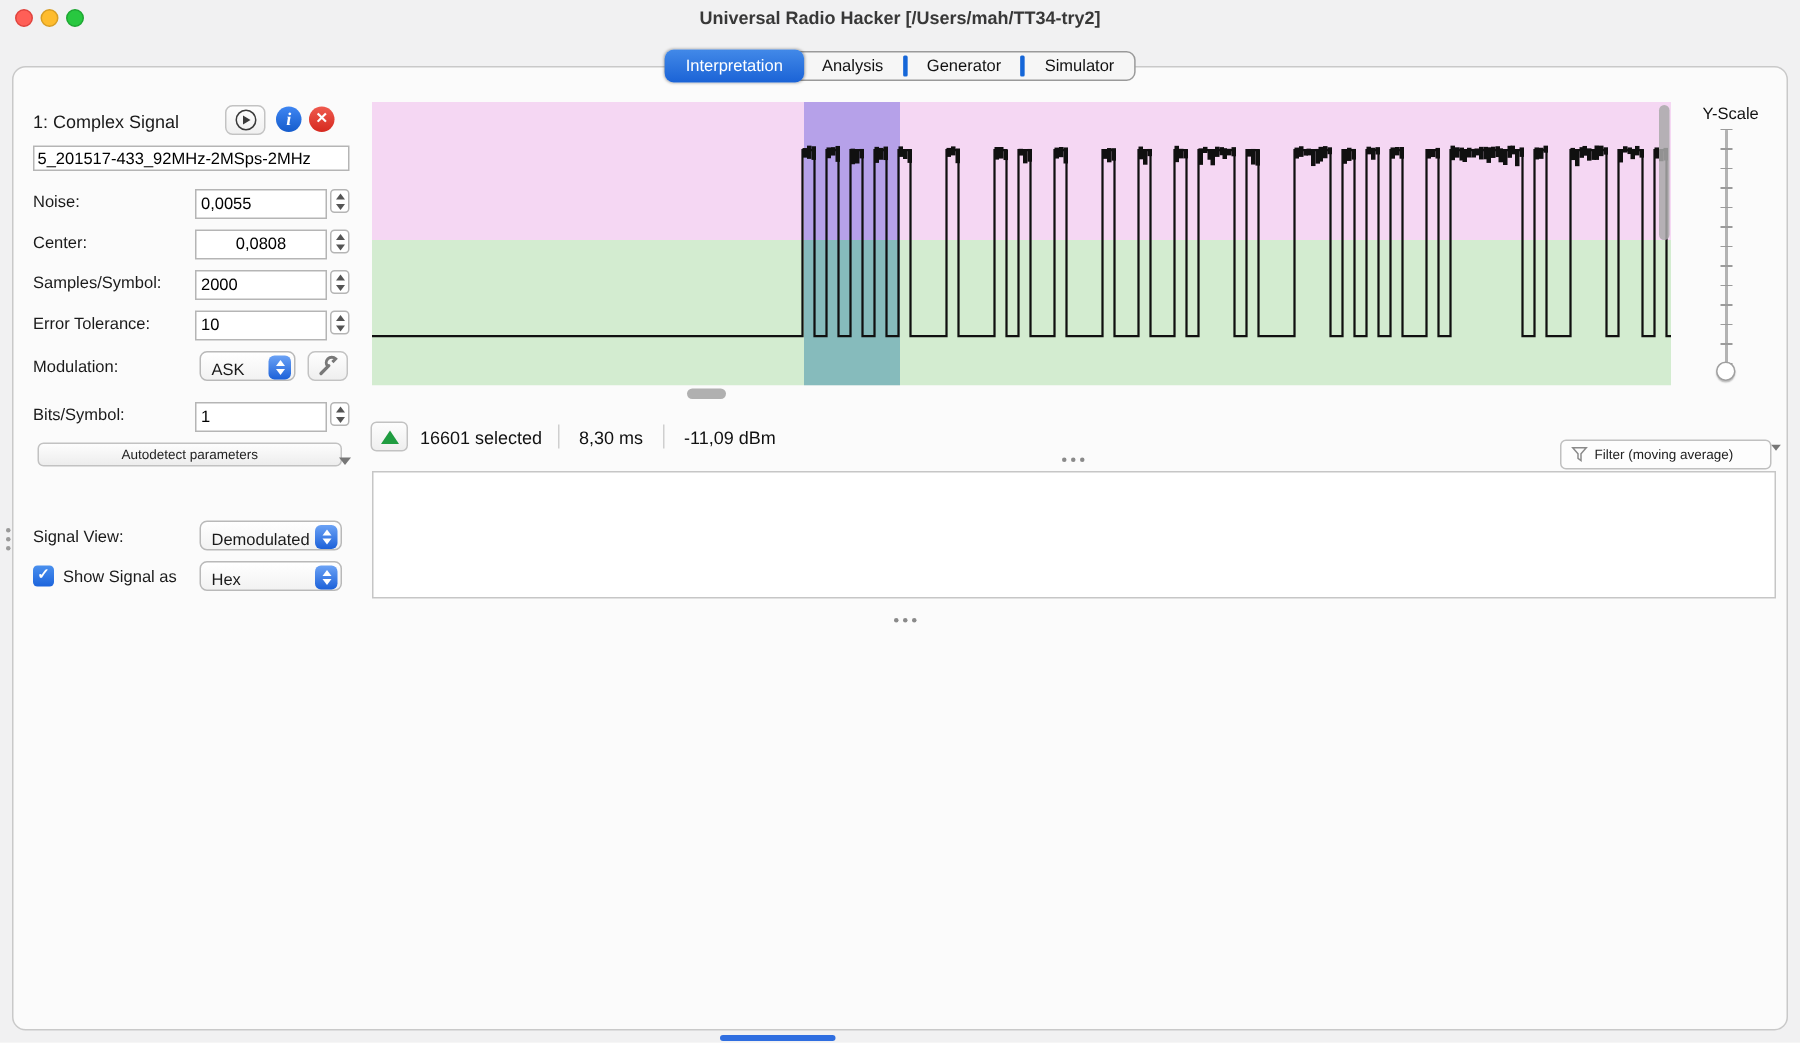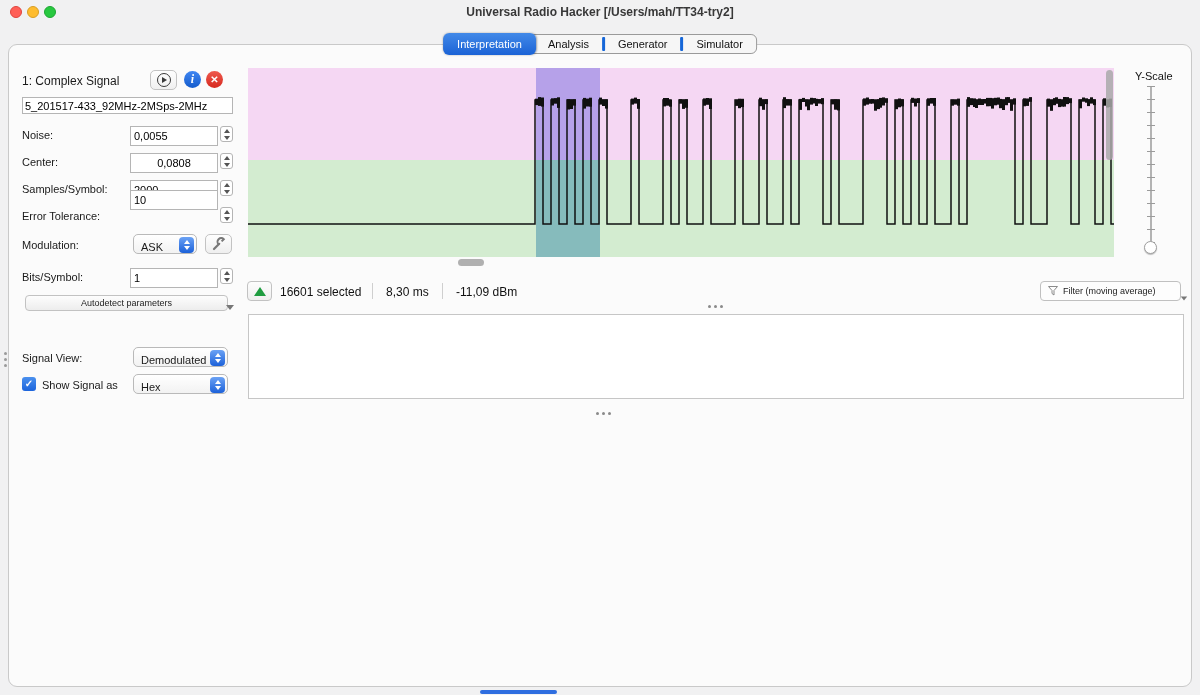--- a/index.html
+++ b/index.html
@@ -63,21 +63,21 @@
   .yslider { left:1144px; top:86px; width:14px; height:166px; }
   .ytrack { position:absolute; left:6px; top:0; width:2px; height:100%; background:#b3b3b3; border-radius:1px; }
   .yticks { position:absolute; left:3px; top:0; width:8px; height:100%; background:repeating-linear-gradient(to bottom,#9b9b9b 0 1px,transparent 1px 13px); }
   .yhandle { position:absolute; left:0; top:155px; width:13px; height:13px; border-radius:50%; background:#fff; border:1px solid #a0a0a0; box-shadow:0 1px 1px rgba(0,0,0,.25); }
 
   
   .upbtn { left:247px; top:281px; width:25px; height:20px; border:1px solid #c2c2c2; border-radius:4px; background:linear-gradient(#fdfdfd,#efefef); display:flex; align-items:center; justify-content:center; }
   .uptri { width:0; height:0; border-left:6px solid transparent; border-right:6px solid transparent; border-bottom:9px solid #1f9c40; }
   .selinfo { top:285px; font-size:12px; color:#111; white-space:nowrap; }
   .vsep { top:283px; width:1px; height:16px; background:#cfcfcf; }
-  .filterbtn { left:1040px; top:281px; width:141px; height:20px; border:1px solid #c0c0c0; border-radius:4px; background:#fdfdfd; display:flex; align-items:center; gap:4px; padding:0 6px; font-size:9px; color:#222; font-family:"Liberation Sans",sans-serif; }
+  .filterbtn { left:1040px; top:293px; width:141px; height:20px; border:1px solid #c0c0c0; border-radius:4px; background:#fdfdfd; display:flex; align-items:center; gap:4px; padding:0 6px; font-size:9px; color:#222; font-family:"Liberation Sans",sans-serif; }
 
   
   .msgarea { left:248px; top:314px; width:936px; height:85px; border:1px solid #c6c6c6; background:#fff; padding:5px 6px; font-family:"DejaVu Sans Mono",monospace; font-size:11.5px; line-height:14px; color:#0d0d0d; }
   .msg-sel { background:#c8c8c8; }
 
   
   .hdots { display:flex; gap:3px; }
   .hdots i { width:3px; height:3px; border-radius:50%; background:#8a8a8a; }
   .vdots { display:flex; flex-direction:column; gap:3px; }
   .vdots i { width:3px; height:3px; border-radius:50%; background:#9a9a9a; }
@@ -145,21 +145,21 @@
 <div class="abs spin" style="left:220px;top:180px">
   <div>
       <span class="tri-up"></span>
     </div>
   <div>
       <span class="tri-dn"></span>
     </div>
 </div>
 
 <label class="abs flabel" style="left:22px;top:210px">Error Tolerance:</label>
-<input class="abs ffield" style="left: 130px; top: 190px;" value="10">
+<input class="abs ffield" style="left: 130px; top: 207px;" value="10">
 <div class="abs spin" style="left:220px;top:207px">
   <div>
       <span class="tri-up"></span>
     </div>
   <div>
       <span class="tri-dn"></span>
     </div>
 </div>
 
 <label class="abs flabel" style="left:22px;top:239px">Modulation:</label>

